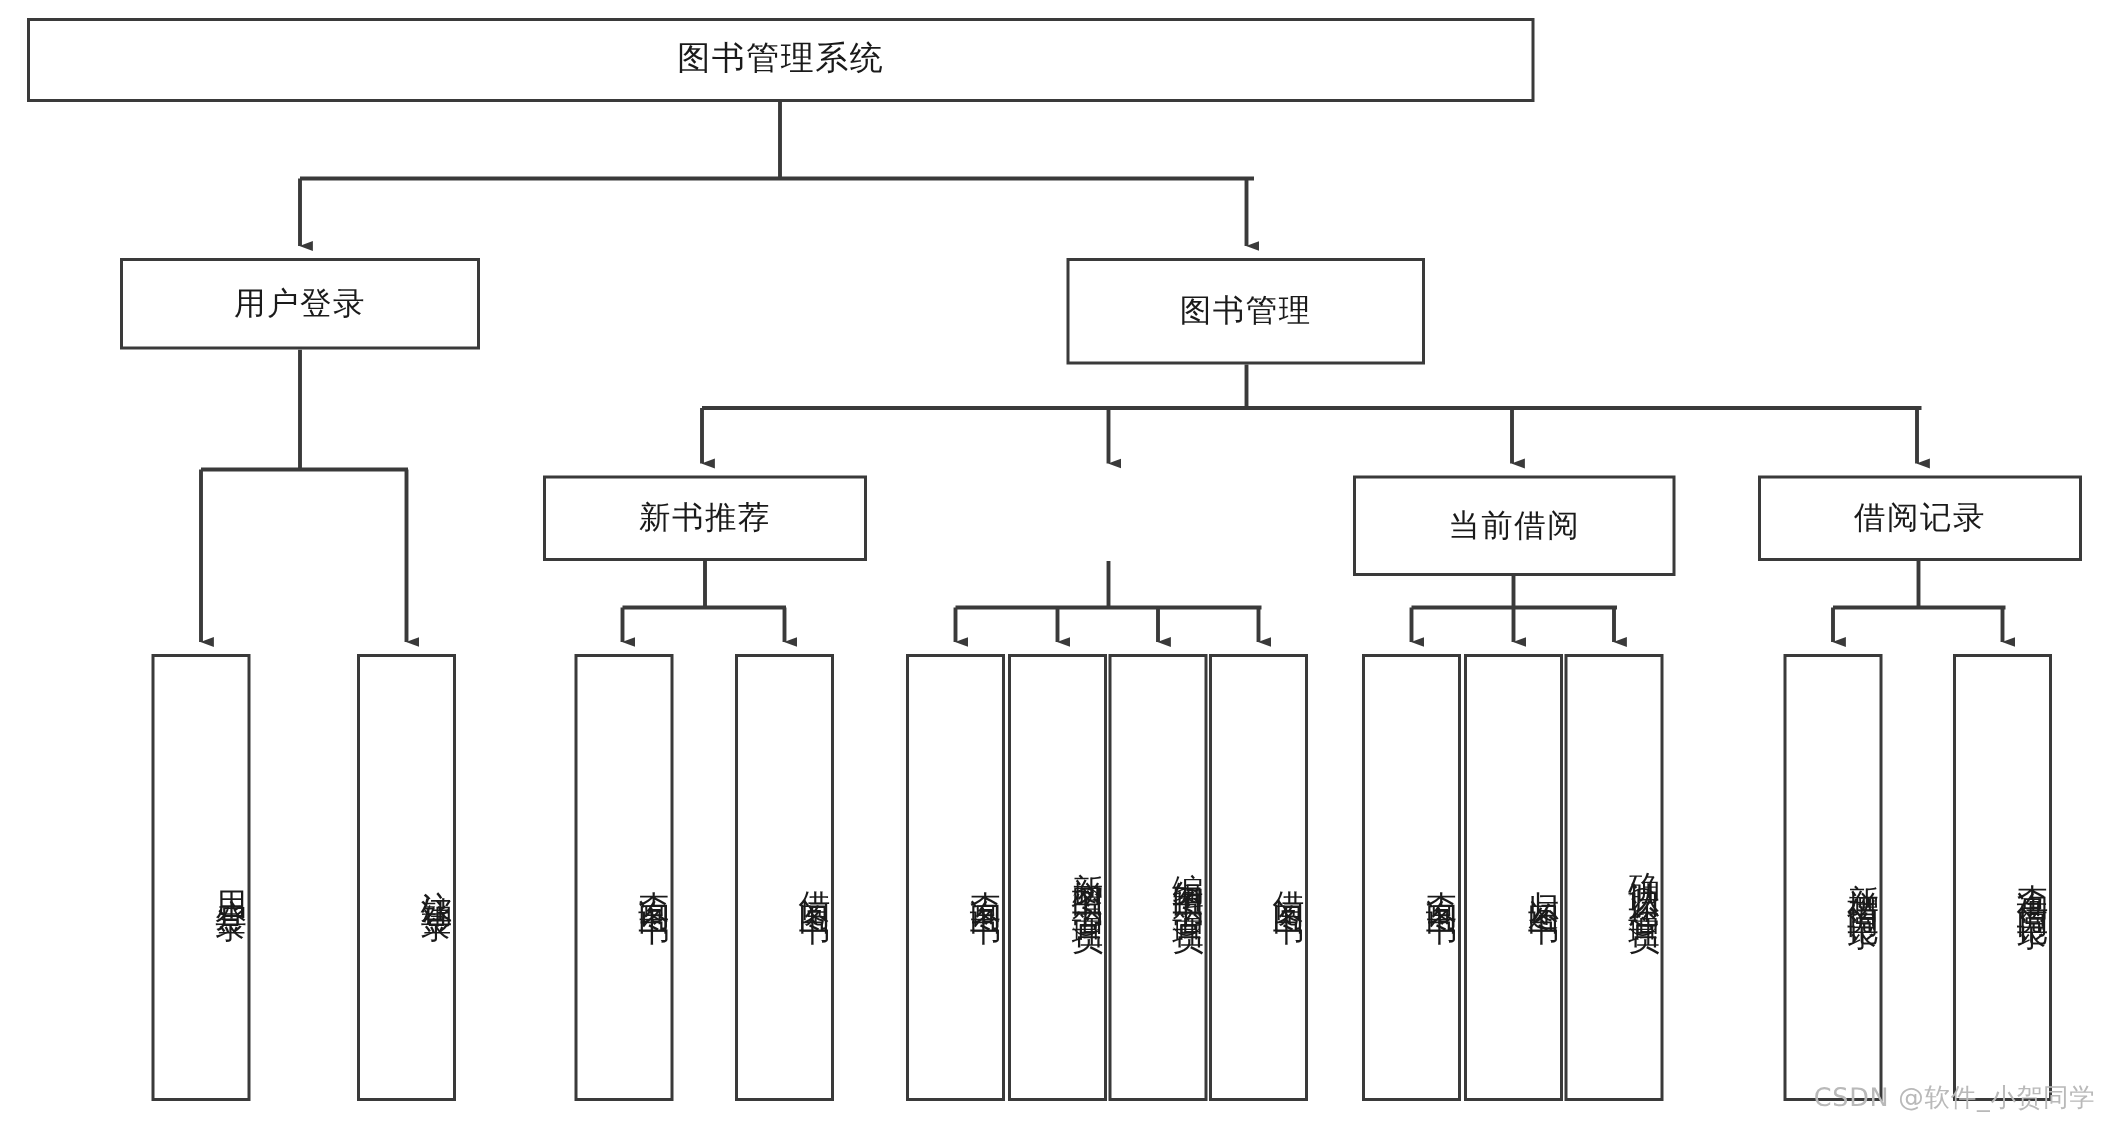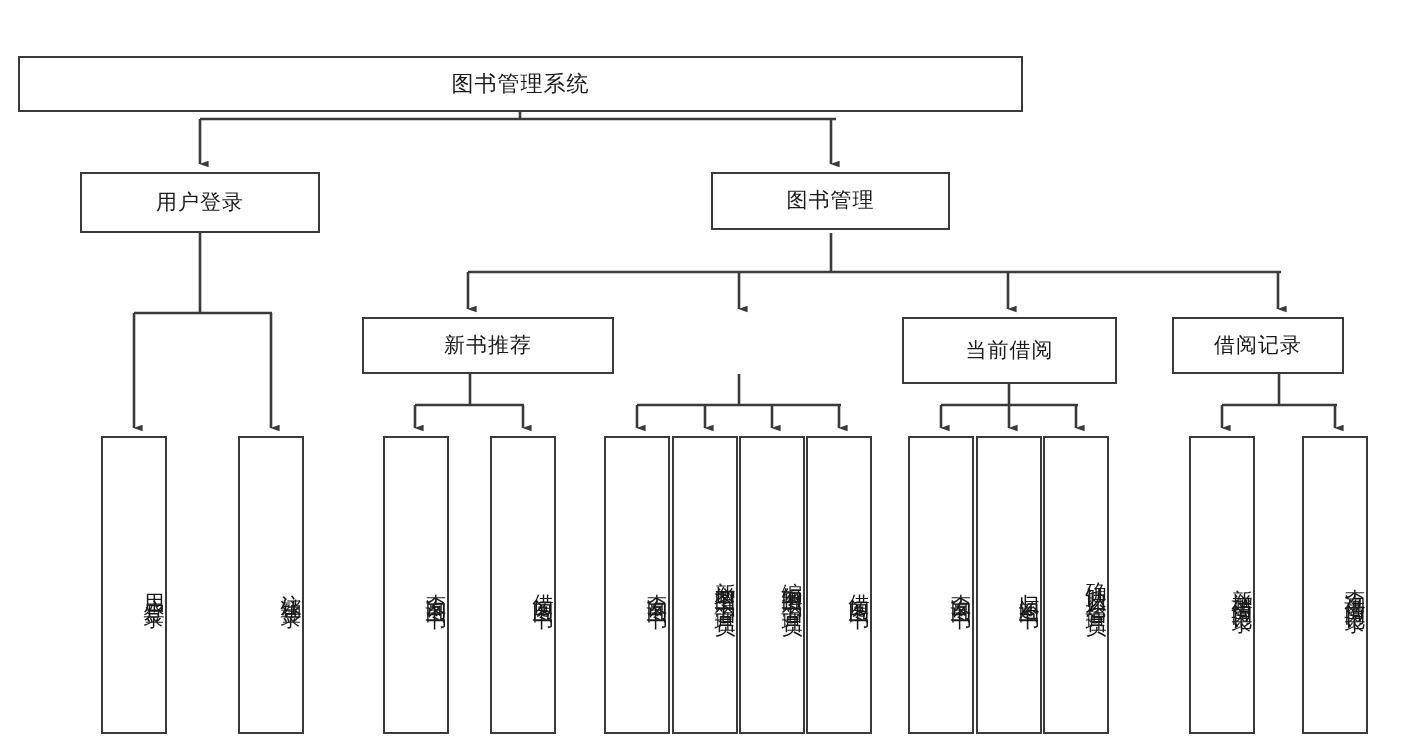--- a/index.html
+++ b/index.html
@@ -37,21 +37,20 @@
     justify-content: center;
     color: #1a1a1a;
   }
   .node-h {
     font-size: 21px;
     letter-spacing: 1px;
     line-height: 1.2;
   }
   .node-root {
     font-size: 22px;
-    margin-top: 44px;
   }
   .node-v {
     writing-mode: vertical-rl;
     text-orientation: upright;
     font-size: 21px;
     letter-spacing: 5px;
     line-height: 1.05;
     align-items: flex-start;
     justify-content: center;
     padding-top: 4px;
@@ -128,31 +127,31 @@
     </g>
   </svg>
 
   <div class="node node-h node-root" style="left:18px; top:12px; width:1005px; height:56px;">
     <span>图书管理系统</span>
   </div>
 
   <div class="node node-h" style="left:80px; top:172px; width:240px; height:61px;">
     <span>用户登录</span>
   </div>
-  <div class="node node-h" style="left:711px; top:172px; width:239px; height:58px;">
+  <div class="node node-h" style="left:711px; top:172px; width:239px; height:71px;">
     <span>图书管理</span>
   </div>
 
-  <div class="node node-h" style="left:362px; top:317px; width:252px; height:57px;">
+  <div class="node node-h" style="left:362px; top:317px; width:216px; height:57px;">
     <span>新书推荐</span>
   </div>
   <div class="node node-h" style="left:902px; top:317px; width:215px; height:67px;">
     <span>当前借阅</span>
   </div>
-  <div class="node node-h" style="left:1172px; top:317px; width:172px; height:57px;">
+  <div class="node node-h" style="left:1172px; top:317px; width:216px; height:57px;">
     <span>借阅记录</span>
   </div>
 
   <div class="node node-v" style="left:101px; top:436px; width:66px; height:298px;">
     <span class="vtext">用户登录</span>
   </div>
   <div class="node node-v" style="left:238px; top:436px; width:66px; height:298px;">
     <span class="vtext">注销登录</span>
   </div>
 
@@ -186,14 +185,15 @@
     <span class="vtext">确认归还（管理员）</span>
   </div>
 
   <div class="node node-v" style="left:1189px; top:436px; width:66px; height:298px;">
     <span class="vtext">新增借阅记录</span>
   </div>
   <div class="node node-v" style="left:1302px; top:436px; width:66px; height:298px;">
     <span class="vtext">查询借阅记录</span>
   </div>
 
+  <div class="watermark">CSDN @软件_小贺同学</div>
 
 </div>
 
 </body></html>

